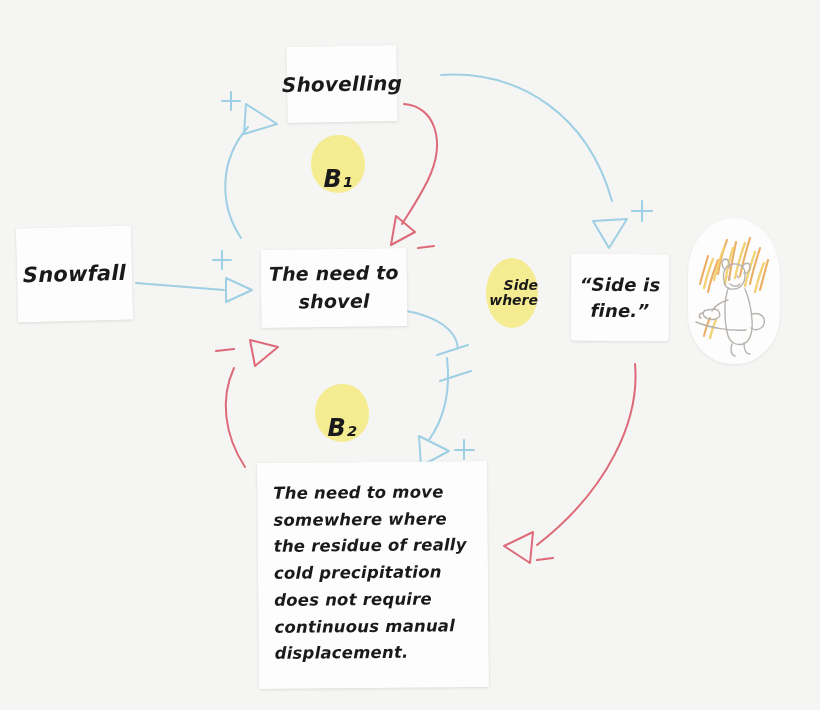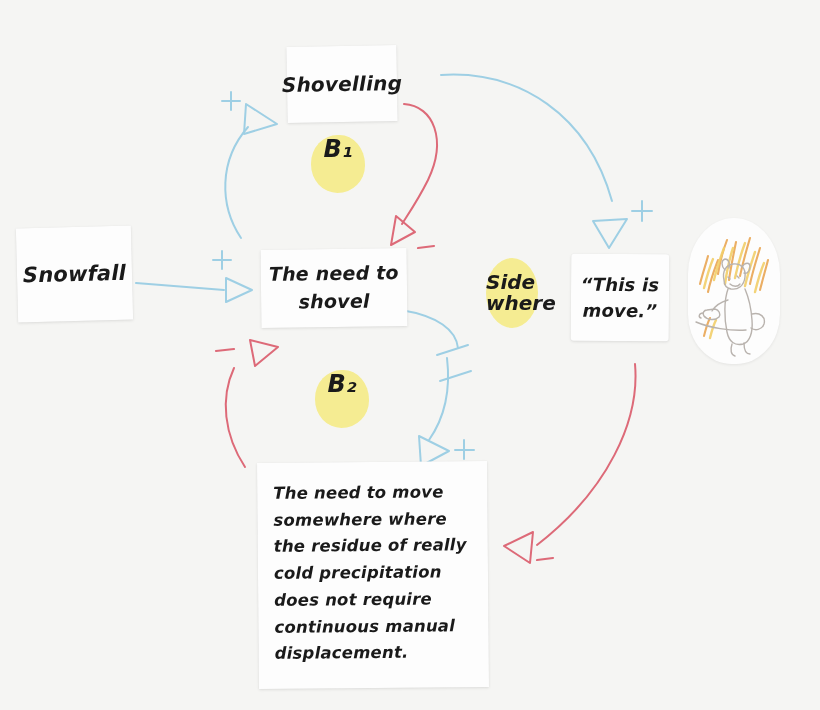--- a/index.html
+++ b/index.html
@@ -73,21 +73,21 @@
     justify-content: flex-start;
     text-align: left;
     padding: 18px 12px 10px 16px;
     transform: rotate(-0.5deg);
   }
 
   
   .badge {
     position: absolute;
     display: flex;
-    align-items: flex-start;
+    align-items: flex-end;
     justify-content: center;
     color: #1a1a1a;
     font-style: italic;
     font-weight: 700;
     font-family: "DejaVu Sans", sans-serif;
     user-select: none;
   }
   .badge .blob {
     position: absolute;
     left: 0; top: 0;
@@ -98,28 +98,28 @@
     opacity: 0.92;
   }
   .badge .lbl { position: relative; z-index: 2; }
 
   .badge-b1 {
     left: 311px; top: 135px;
     width: 54px; height: 58px;
     font-size: 24px;
   }
   .badge-b2 {
-    left: 315px; top: 370px;
+    left: 315px; top: 384px;
     width: 54px; height: 58px;
     font-size: 24px;
   }
   .badge-side {
     left: 486px; top: 258px;
     width: 52px; height: 70px;
-    font-size: 20px;
+    font-size: 14px;
     flex-direction: column;
     line-height: 1.05;
   }
   .badge-side .blob {
     border-radius: 50%;
   }
   .badge-side .lbl { text-align: center; }
 
   
   svg.layer {
@@ -230,21 +230,21 @@
 
   <div class="note note-shovelling">
     <span>Shovelling</span>
   </div>
 
   <div class="note note-need-shovel">
     <span>The need to shovel</span>
   </div>
 
   <div class="note note-this-is-fine">
-    <span>“This is move.”</span>
+    <span>“Side is fine.”</span>
   </div>
 
   <div class="note note-long">
     <span>The need to move somewhere where the residue of really cold precipitation does not require continuous manual displacement.</span>
   </div>
 
   <div class="badge badge-b1">
     <span class="blob"></span>
     <span class="lbl">B₁</span>
   </div>

